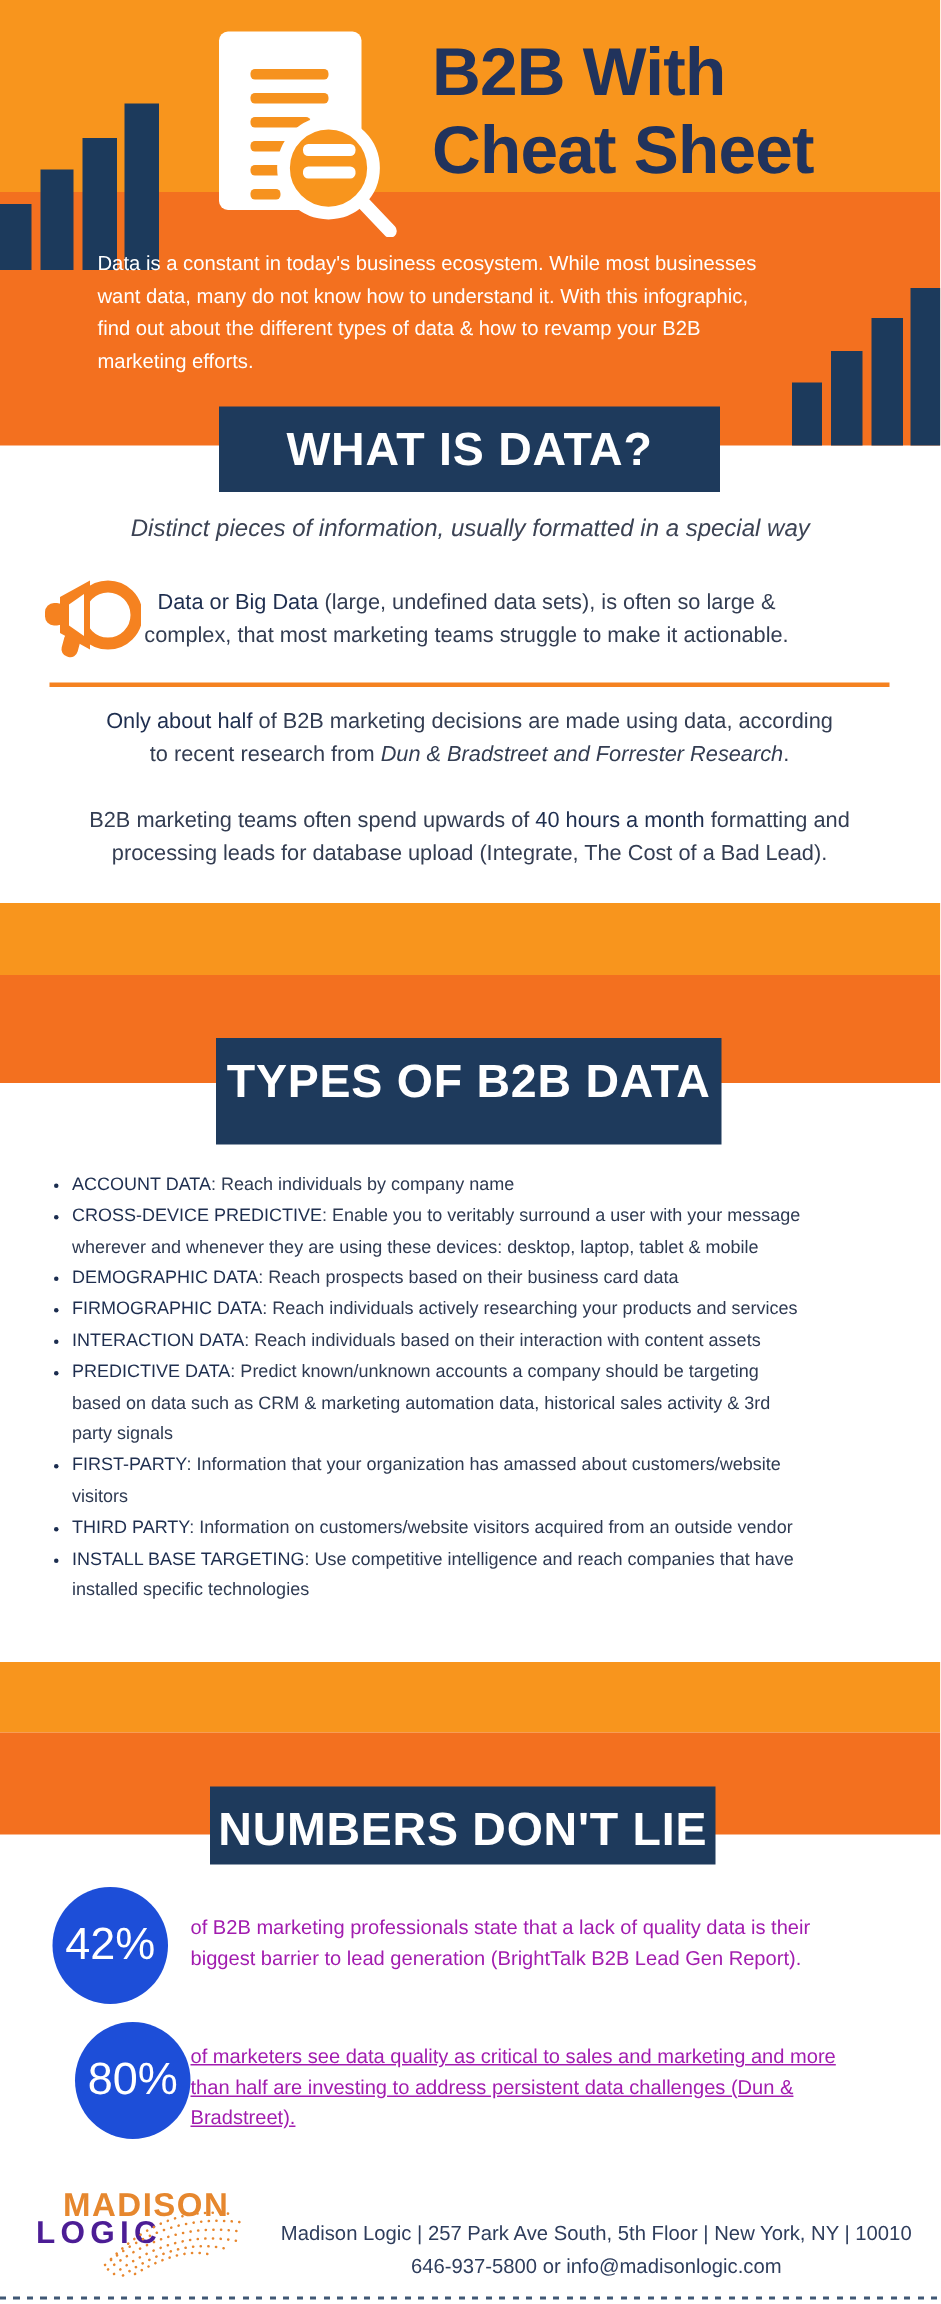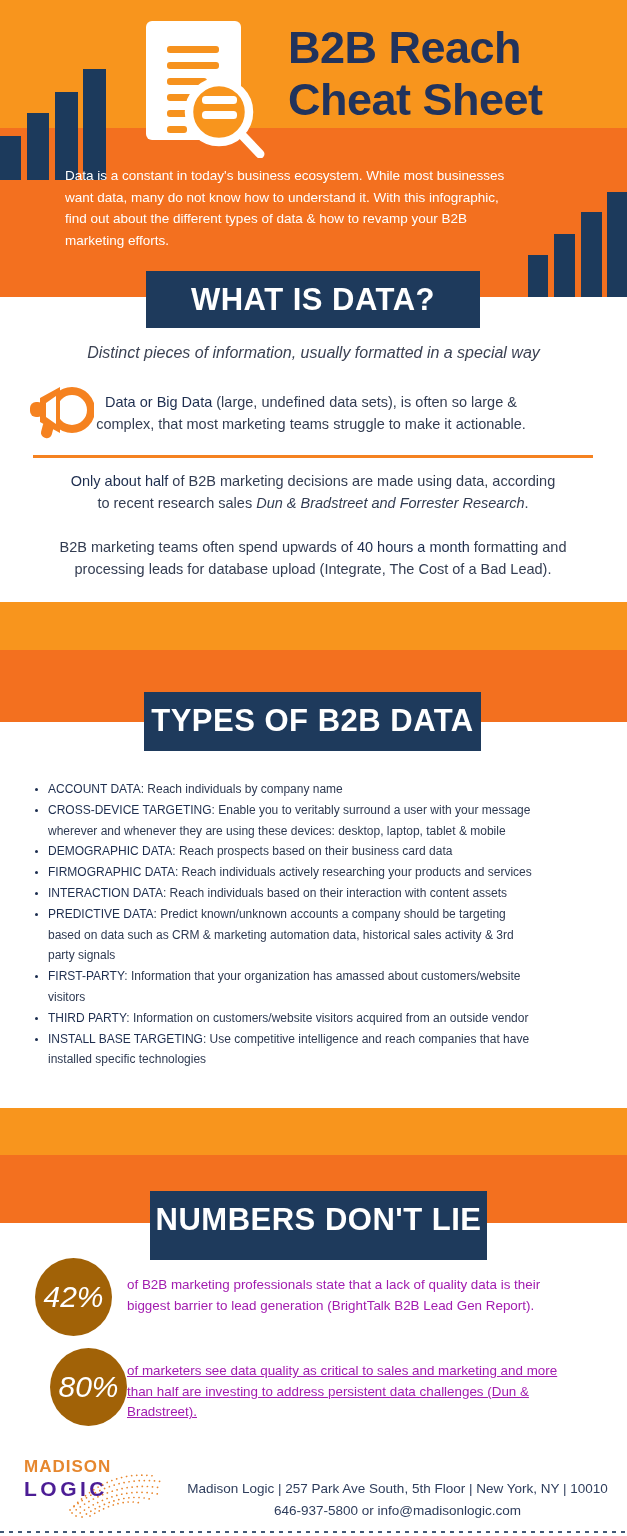--- a/index.html
+++ b/index.html
@@ -30,28 +30,28 @@
   .para .b,.kw{font-weight:400;color:#1E2E4F;}
   .i{font-style:italic;}
   .divider{background:#F58220;height:3px;}
   .types-list{
     margin:0;padding:0 0 0 15px;list-style:disc;color:#2E3A52;
     font-size:12px;line-height:20.8px;
   }
   .types-list li{white-space:nowrap;}
   .types-list li::marker{color:#1B2D4F;font-size:0.85em;}
   .stat-circle{
-    background:#a16207;border-radius:50%;color:#ffffff;
+    background:#1d4ed8;border-radius:50%;color:#ffffff;
     display:flex;align-items:center;justify-content:center;
-    font-size:30px;font-weight:400;font-style:italic;
+    font-size:30px;font-weight:400;
   }
   .stat-text{
     color:#a21caf;font-size:13.4px;line-height:20.5px;white-space:nowrap;
   }
-  .logo-madison{color:#E6872E;font-size:17px;font-weight:700;letter-spacing:1px;}
+  .logo-madison{color:#E6872E;font-size:22px;font-weight:700;letter-spacing:1px;margin-left:18px;}
   .logo-logic{color:#4c1d95;font-size:21px;font-weight:700;letter-spacing:3.5px;}
   .address{
     color:#2E3D5C;font-size:13.5px;line-height:22px;text-align:center;white-space:nowrap;
   }
   .bottom-dashes{
     height:2px;
     background:repeating-linear-gradient(90deg,#1E3A5C 0 4px,transparent 4px 9px);
     opacity:0.85;
   }
 </style>
@@ -87,21 +87,21 @@
       <rect x="22" y="90" width="28" height="7" rx="3" fill="#F6921E"></rect>
       <rect x="22" y="106" width="20" height="7" rx="3" fill="#F6921E"></rect>
       <line x1="96" y1="114" x2="115" y2="134" stroke="#ffffff" stroke-width="9" stroke-linecap="round"></line>
       <circle cx="74" cy="92" r="30" fill="#F8951D" stroke="#ffffff" stroke-width="8.5"></circle>
       <rect x="57" y="76" width="35" height="8" rx="3.5" fill="#ffffff"></rect>
       <rect x="57" y="91" width="35" height="8" rx="3.5" fill="#ffffff"></rect>
     </svg>
   </div>
 
   <div class="abs title" style="left:288px;top:22px;">
-    <div>B2B Reach</div>
+    <div>B2B With</div>
     <div>Cheat Sheet</div>
   </div>
 
   <div class="abs intro" style="left:65px;top:165px;width:562px;"><span>Data is a constant in today's business ecosystem. While most businesses</span><br><span>want data, many do not know how to understand it. With this infographic,</span><br><span>find out about the different types of data &amp; how to revamp your B2B</span><br><span>marketing efforts.</span></div>
 
   <div class="abs definition" style="left:0;top:344px;width:627px;">Distinct pieces of information, usually formatted in a special way</div>
 
   <div class="abs banner" style="left:146px;top:271px;width:334px;height:57px;">WHAT IS DATA?</div>
 
   <div class="abs" style="left:30px;top:381px;width:64px;height:60px;">
@@ -111,43 +111,43 @@
       <polygon points="16,22 26,15 26,43 16,36" fill="#ffffff"></polygon>
       <rect x="0" y="21" width="14" height="15" rx="6" fill="#F58220"></rect>
       <rect x="12" y="40" width="11" height="17" rx="5" fill="#F58220" transform="rotate(15 17 48)"></rect>
     </svg>
   </div>
 
   <div class="abs para" style="left:0;top:391px;width:622px;"><span class="b">Data or Big Data</span><span> (large, undefined data sets), is often so large &amp;</span><br><span>complex, that most marketing teams struggle to make it actionable.</span></div>
 
   <div class="abs divider" style="left:33px;top:455px;width:560px;"></div>
 
-  <div class="abs para" style="left:0;top:470px;width:626px;"><span class="b">Only about half</span><span> of B2B marketing decisions are made using data, according</span><br><span>to recent research sales </span><span class="i">Dun &amp; Bradstreet and Forrester Research</span><span>.</span></div>
+  <div class="abs para" style="left:0;top:470px;width:626px;"><span class="b">Only about half</span><span> of B2B marketing decisions are made using data, according</span><br><span>to recent research from </span><span class="i">Dun &amp; Bradstreet and Forrester Research</span><span>.</span></div>
 
   <div class="abs para" style="left:0;top:536px;width:626px;"><span>B2B marketing teams often spend upwards of </span><span class="b">40 hours a month</span><span> formatting and</span><br><span>processing leads for database upload (Integrate, The Cost of a Bad Lead).</span></div>
 
   <div class="abs band-light" style="left:0;top:602px;width:627px;height:48px;"></div>
   <div class="abs band-dark" style="left:0;top:650px;width:627px;height:72px;"></div>
-  <div class="abs banner" style="left:144px;top:692px;width:337px;height:59px;">TYPES OF B2B DATA</div>
+  <div class="abs banner" style="left:144px;top:692px;width:337px;height:71px;">TYPES OF B2B DATA</div>
 
   <ul class="abs types-list" style="left:33px;top:779px;width:575px;">
       <li><span class="kw">ACCOUNT DATA</span><span>: Reach individuals by company name</span></li>
-      <li><span class="kw">CROSS-DEVICE TARGETING</span><span>: Enable you to  veritably surround a user with your message</span><br><span>wherever and whenever they are using these devices: desktop, laptop, tablet &amp; mobile</span></li>
+      <li><span class="kw">CROSS-DEVICE PREDICTIVE</span><span>: Enable you to  veritably surround a user with your message</span><br><span>wherever and whenever they are using these devices: desktop, laptop, tablet &amp; mobile</span></li>
       <li><span class="kw">DEMOGRAPHIC DATA</span><span>: Reach prospects based on their business card data</span></li>
       <li><span class="kw">FIRMOGRAPHIC DATA</span><span>: Reach individuals actively researching your products and services</span></li>
       <li><span class="kw">INTERACTION DATA</span><span>: Reach individuals based on their interaction with content assets</span></li>
       <li><span class="kw">PREDICTIVE DATA</span><span>: Predict known/unknown accounts a company should be targeting</span><br><span>based on data such as CRM &amp; marketing automation data, historical sales activity &amp; 3rd</span><br><span>party signals</span></li>
       <li><span class="kw">FIRST-PARTY</span><span>: Information that your organization has amassed about customers/website</span><br><span>visitors</span></li>
       <li><span class="kw">THIRD PARTY</span><span>: Information on customers/website visitors acquired from an outside vendor</span></li>
       <li><span class="kw">INSTALL BASE TARGETING</span><span>: Use competitive intelligence and reach companies that have</span><br><span>installed specific technologies</span></li>
     </ul>
 
   <div class="abs band-light" style="left:0;top:1108px;width:627px;height:47px;"></div>
   <div class="abs band-dark" style="left:0;top:1155px;width:627px;height:68px;"></div>
-  <div class="abs banner" style="left:150px;top:1191px;width:337px;height:69px;">NUMBERS DON'T LIE</div>
+  <div class="abs banner" style="left:140px;top:1191px;width:337px;height:52px;">NUMBERS DON'T LIE</div>
 
   <div class="abs stat-circle" style="left:35px;top:1258px;width:77px;height:78px;">42%</div>
   <div class="abs stat-text" style="left:127px;top:1275px;"><span>of B2B marketing professionals state that a lack of quality data is their</span><br><span>biggest barrier to lead generation (BrightTalk B2B Lead Gen Report).</span></div>
 
   <div class="abs stat-circle" style="left:50px;top:1348px;width:77px;height:78px;">80%</div>
   <div class="abs stat-text" style="left:127px;top:1361px;text-decoration:underline;"><span>of marketers see data quality as critical to sales and marketing and more</span><br><span>than half are investing to address persistent data challenges (Dun &amp;</span><br><span>Bradstreet).</span></div>
 
   <div class="abs logo-madison" style="left:24px;top:1457px;">MADISON</div>
   <div class="abs logo-logic" style="left:24px;top:1477px;">LOGIC</div>
 

